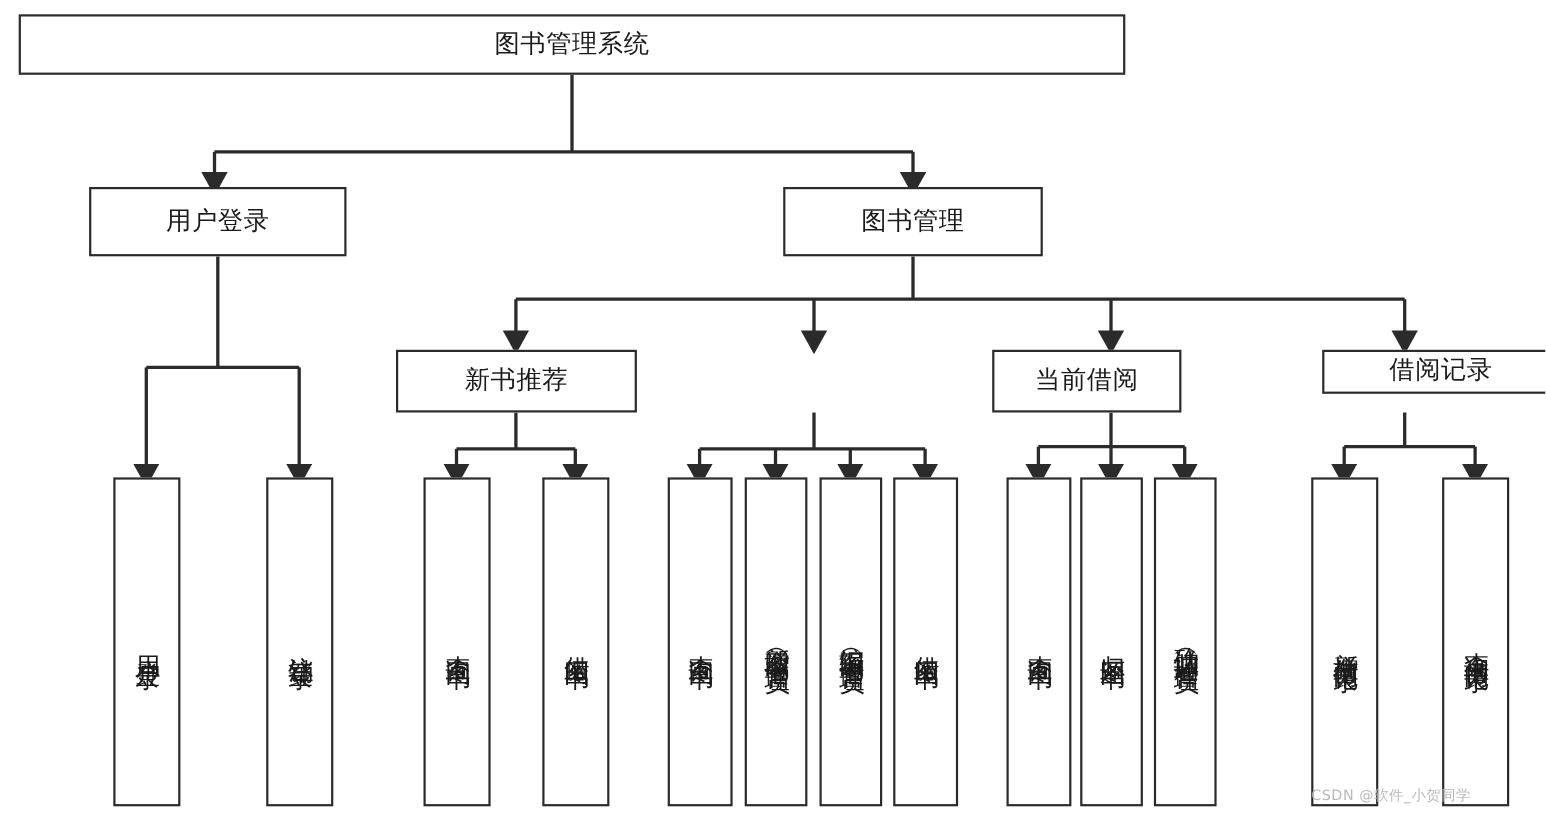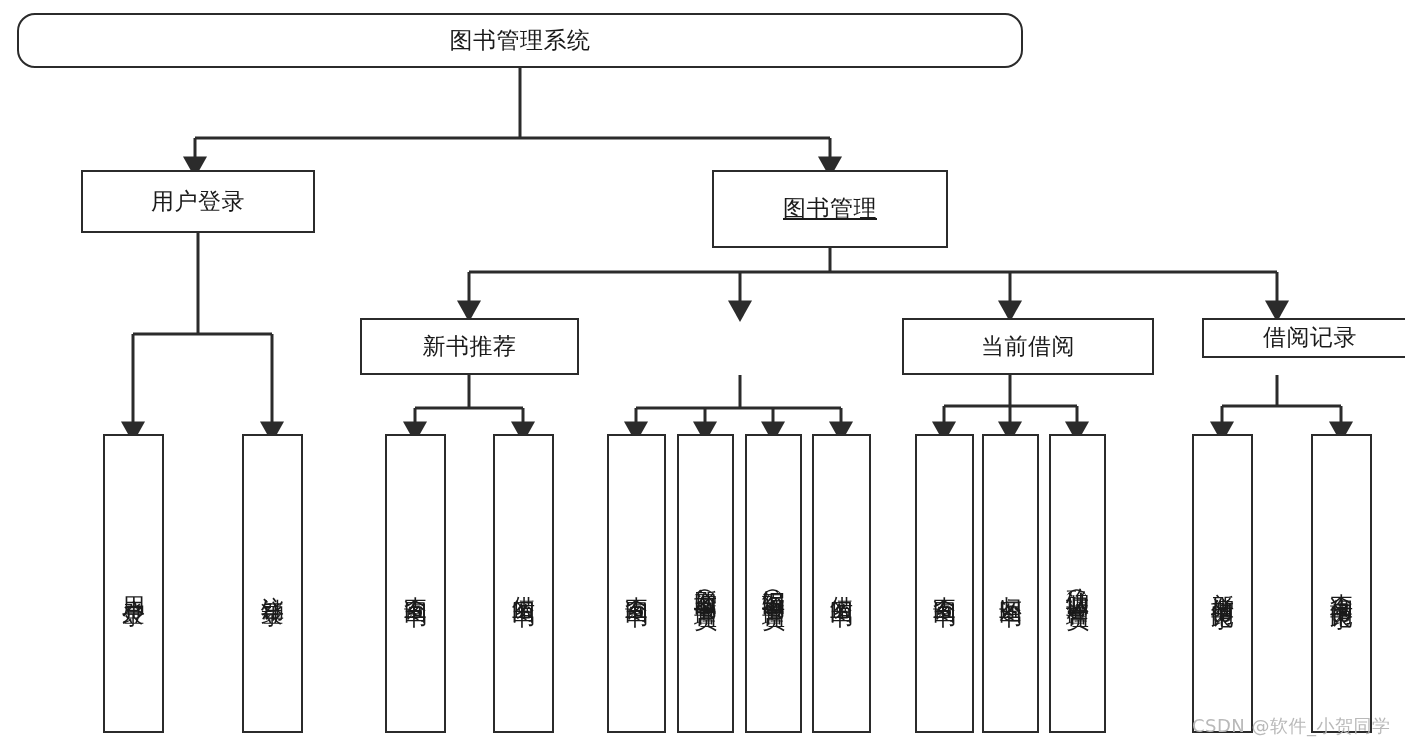--- a/index.html
+++ b/index.html
@@ -50,21 +50,21 @@
   .node.v .label{
     writing-mode:vertical-rl;
     text-orientation:upright;
     font-size:23px;
     line-height:1.0;
     letter-spacing:3px;
     text-align:center;
   }
   .watermark{
     position:absolute;
-    font-size:18px;
+    font-size:13px;
     color:#b9b9b9;
     letter-spacing:0.5px;
     white-space:nowrap;
     user-select:none;
   }
 </style>
 </head>
 <body>
 
 <div id="canvas">
@@ -112,35 +112,35 @@
       <path d="M1010,406 L1010,428" marker-end="url(#arrow)"></path>
       <path d="M1077,406 L1077,428" marker-end="url(#arrow)"></path>
 
       <path d="M1277,375 L1277,406"></path>
       <path d="M1222,406 L1341,406"></path>
       <path d="M1222,406 L1222,428" marker-end="url(#arrow)"></path>
       <path d="M1341,406 L1341,428" marker-end="url(#arrow)"></path>
     </g>
   </svg>
 
-  <div class="node h root" style="left:17px; top:13px; width:1006px; height:55px;border-radius:18px;">
+  <div class="node h root" style="left:17px; top:13px; width:1006px; height:55px;">
     <span class="label">图书管理系统</span>
   </div>
 
   <div class="node h" style="left:81px; top:170px; width:234px; height:63px;">
     <span class="label">用户登录</span>
   </div>
-  <div class="node h" style="left:712px; top:170px; width:236px; height:78px;text-decoration:underline;">
+  <div class="node h" style="left:712px; top:170px; width:236px; height:63px;">
     <span class="label">图书管理</span>
   </div>
 
   <div class="node h" style="left:360px; top:318px; width:219px; height:57px;justify-content:center;">
     <span class="label">新书推荐</span>
   </div>
-  <div class="node h" style="left:902px; top:318px; width:252px; height:57px;">
+  <div class="node h" style="left:902px; top:318px; width:172px; height:57px;">
     <span class="label">当前借阅</span>
   </div>
   <div class="node h" style="left:1202px; top:318px; width:216px; height:40px;">
     <span class="label">借阅记录</span>
   </div>
 
   <div class="node v" style="left:103px; top:434px; width:61px; height:299px;">
     <span class="label">用户登录</span>
   </div>
   <div class="node v" style="left:242px; top:434px; width:61px; height:299px;">

